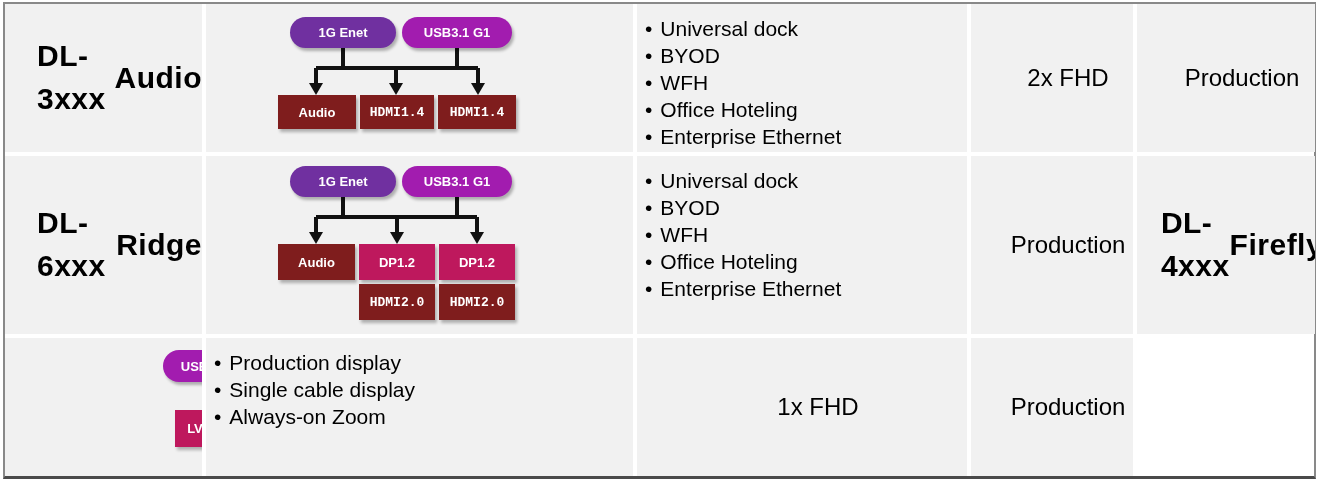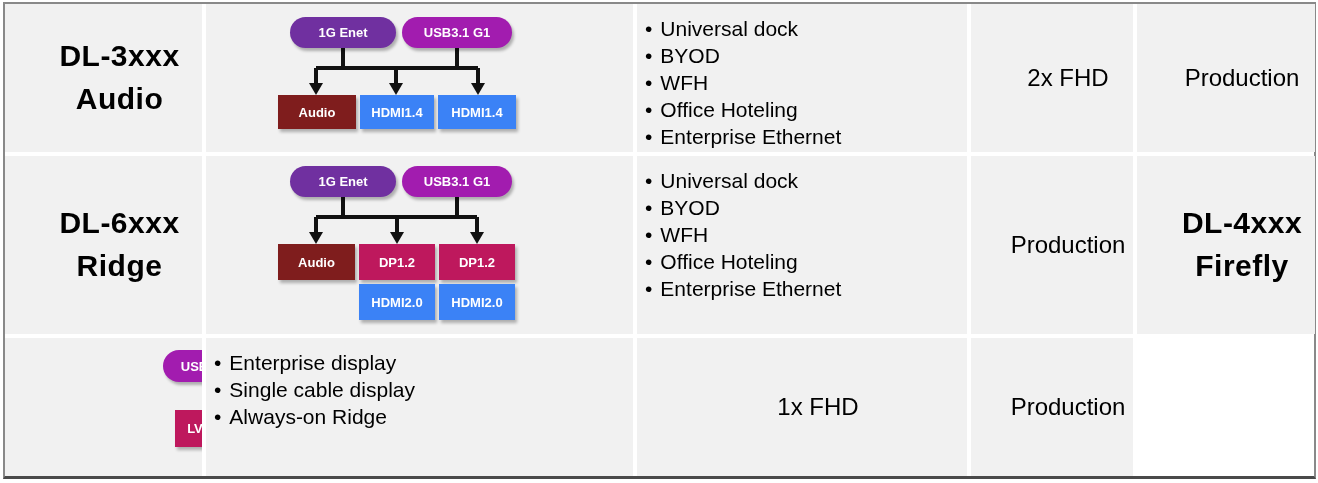--- a/index.html
+++ b/index.html
@@ -9,33 +9,33 @@
     grid-template-columns:197px 427px 330px 162px 178px;
     grid-template-rows:148px 178px 138px;
     gap:4px;
     background:#ffffff;
     border:2px solid #898989;
     border-bottom:3px solid #4a4a4a;
   }
   .cell { background:#f1f1f1; position:relative; overflow:hidden;padding-left:32px; }
 
   
-  .name-cell { display:flex; flex-direction:column; align-items:center; justify-content:center; }
+  .name-cell { display:flex; flex-direction:row; align-items:center; justify-content:center; }
   .name-line { font-size:30px; font-weight:bold; color:#000; line-height:1.42; letter-spacing:0.5px; }
 
   
   .diagram-cell { position:relative; }
   .diagram-cell svg { position:absolute; left:0; top:0; z-index:0; }
   .node { position:absolute; z-index:1; display:flex; align-items:center; justify-content:center;
           color:#ffffff; font-weight:bold; font-size:13px; box-shadow:2px 3px 3px rgba(0,0,0,0.28); }
   .pill { border-radius:16px; }
   .node-purple { background:#7030a0; }
   .node-tan    { background:#a21caf; }
   .node-navy   { background:#7f1d1d; }
-  .node-green  { background:#3b82f6; }
+  .node-green  { background:#7f1d1d;font-family:Liberation Mono, monospace; }
   .node-blue   { background:#be185d; }
 
   
   .features-cell { padding:11px 6px 0 8px; }
   .features-cell ul { list-style:none; margin:0; padding:0; }
   .features-cell li { font-size:21px; color:#000; line-height:27px; display:flex; }
   .features-cell li::before { content:"\2022"; margin-right:8px; }
 
   
   .center-text { display:flex; align-items:center; justify-content:center; font-size:24px; color:#000; }
@@ -156,23 +156,23 @@
       <div class="node pill node-tan" style="left:158px;top:12px;width:102px;height:32px;">
           <span>USB3.1 G1</span>
         </div>
       <div class="node node-blue" style="left:170px;top:72px;width:58px;height:37px;">
           <span>LVDS</span>
         </div>
     </div>
 
     <div class="cell features-cell row3">
       <ul>
-        <li>Enterprise display</li>
+        <li>Production display</li>
         <li>Single cable display</li>
-        <li>Always-on Ridge</li>
+        <li>Always-on Zoom</li>
       </ul>
     </div>
 
     <div class="cell center-text">
       <span>1x FHD</span>
     </div>
 
     <div class="cell center-text">
       <span>Production</span>
     </div>

